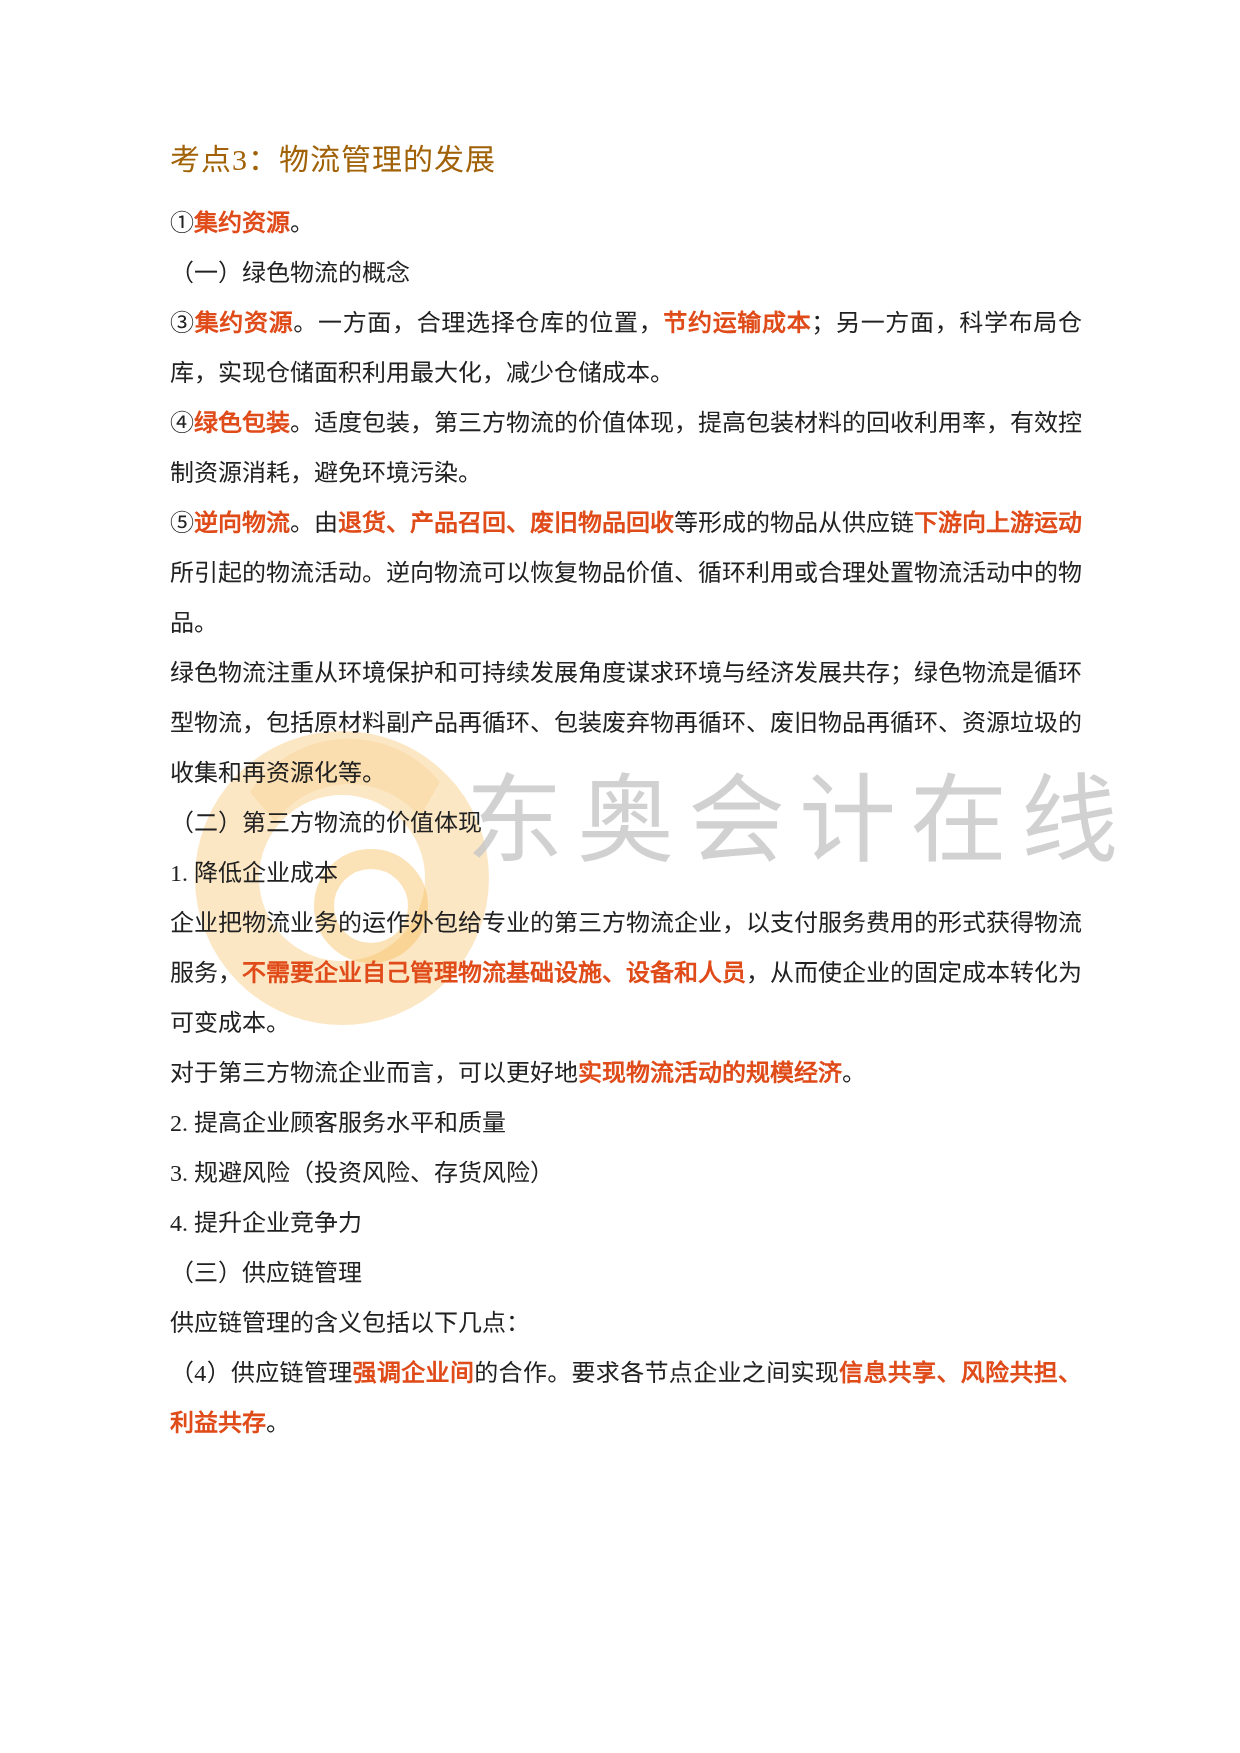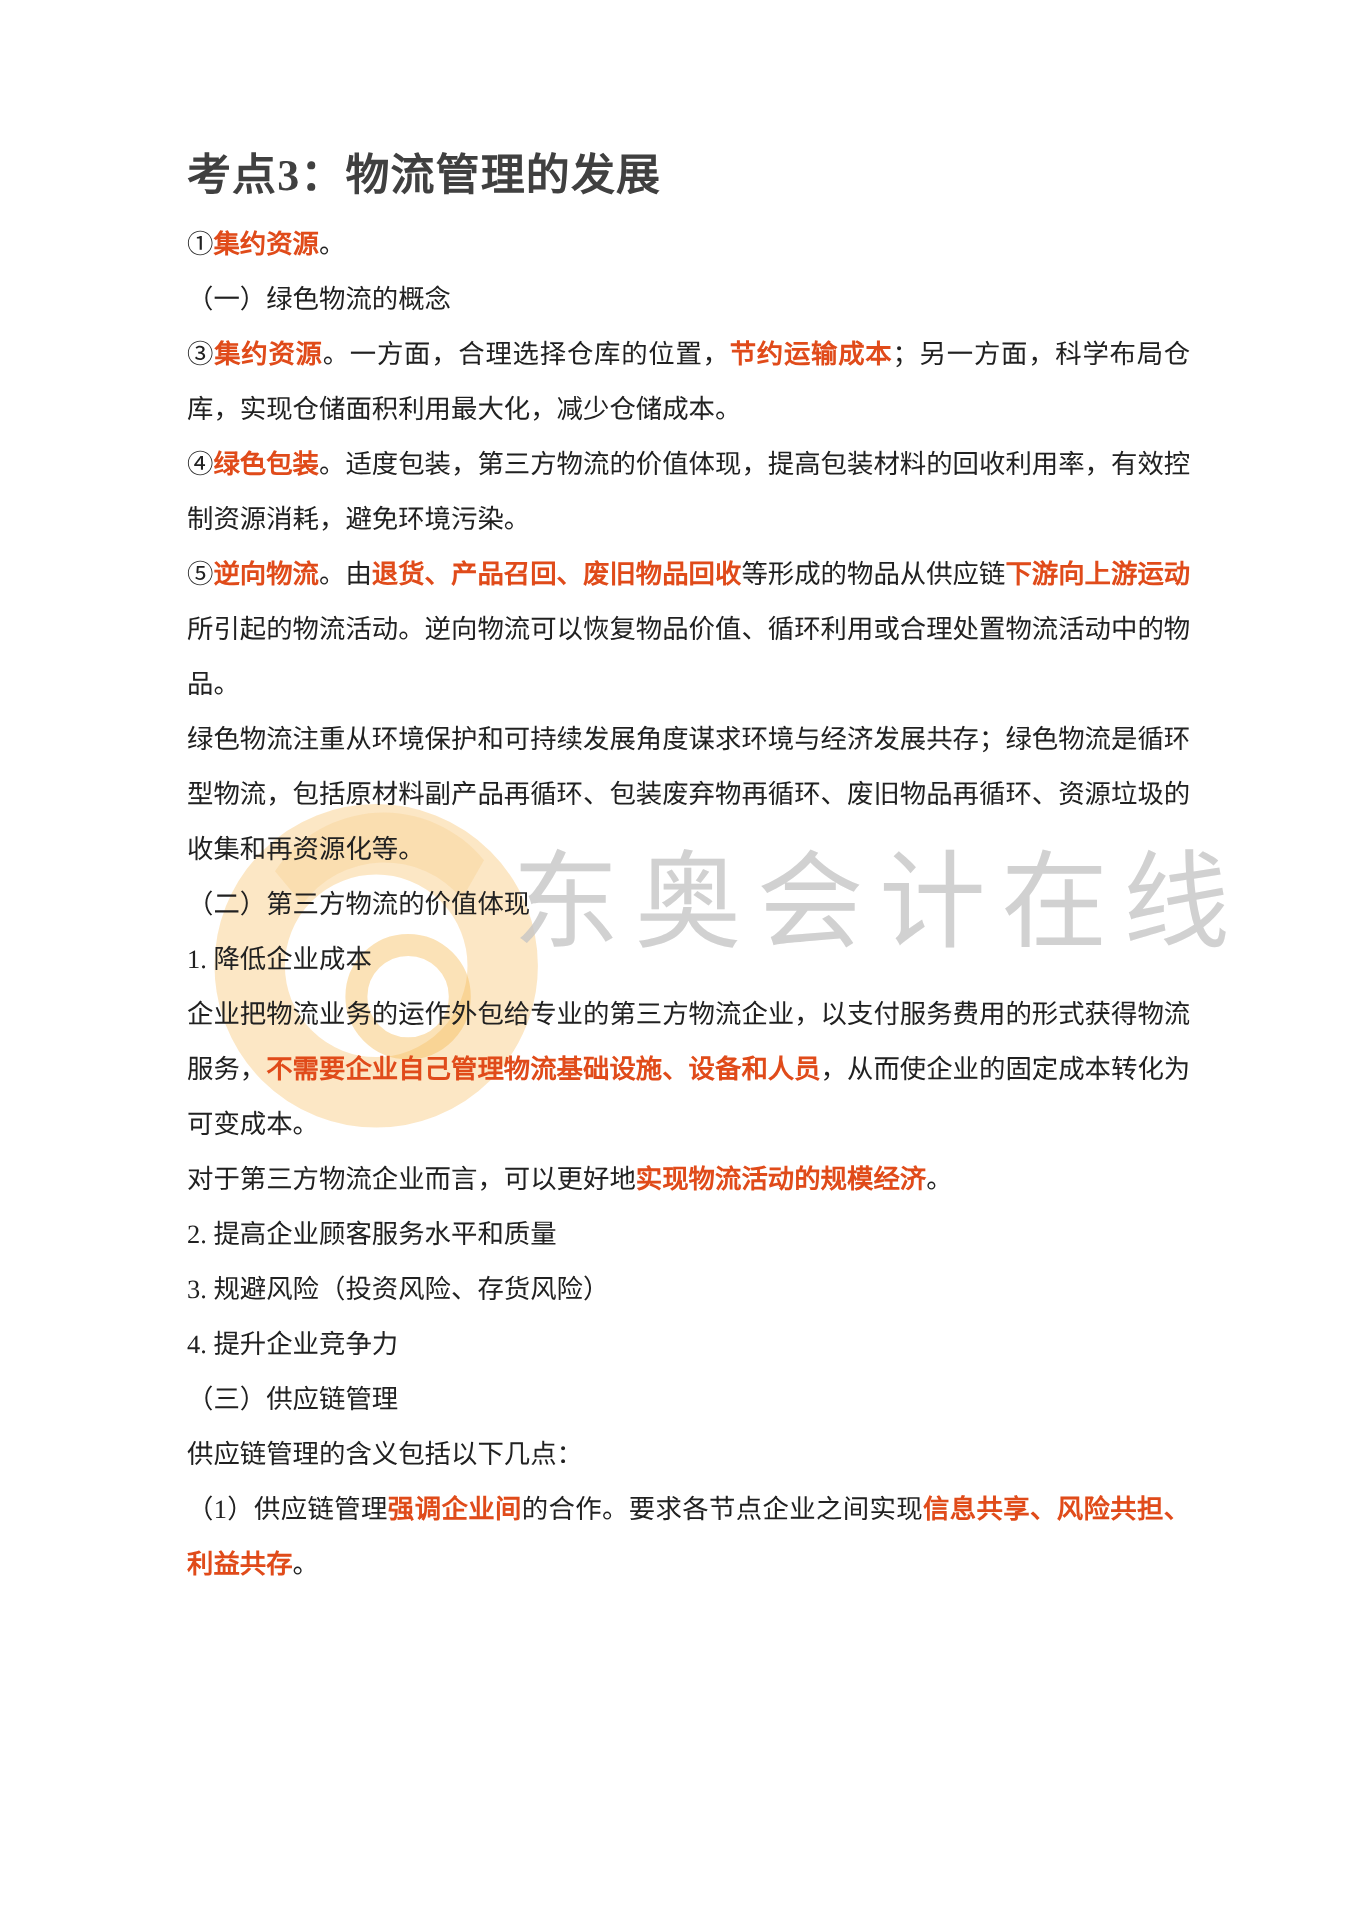--- a/index.html
+++ b/index.html
@@ -27,22 +27,22 @@
     letter-spacing:4px;color:var(--wm-grey,#c5c5c5);opacity:.82;
     white-space:nowrap;
   }
   
   .content{
     position:absolute;left:170px;top:138px;width:912px;z-index:1;
   }
   .title{
     margin:0 0 16px 0;
     font-family:"Liberation Serif","DejaVu Serif",serif;
-    font-weight:bold;font-size:40px;line-height:44px;
-    color:#404040;letter-spacing:1px;
+    font-weight:normal;font-size:30px;line-height:44px;
+    color:#a16207;letter-spacing:1px;
   }
   .para{
     margin:0;
     font-size:24px;line-height:50px;
     text-align:justify;
     color:var(--body-color,#212121);
   }
   .para .plain{color:var(--body-color,#212121);}
   .para .accent{
     color:var(--accent,#e04b1a);
@@ -75,17 +75,17 @@
         <p class="para"><span class="plain">绿色物流注重从环境保护和可持续发展角度谋求环境与经济发展共存；绿色物流是循环型物流，包括原材料副产品再循环、包装废弃物再循环、废旧物品再循环、资源垃圾的收集和再资源化等。</span></p>
         <p class="para"><span class="plain">（二）第三方物流的价值体现</span></p>
         <p class="para"><span class="plain">1. 降低企业成本</span></p>
         <p class="para"><span class="plain">企业把物流业务的运作外包给专业的第三方物流企业，以支付服务费用的形式获得物流服务，</span><span class="accent">不需要企业自己管理物流基础设施、设备和人员</span><span class="plain">，从而使企业的固定成本转化为可变成本。</span></p>
         <p class="para"><span class="plain">对于第三方物流企业而言，可以更好地</span><span class="accent">实现物流活动的规模经济</span><span class="plain">。</span></p>
         <p class="para"><span class="plain">2. 提高企业顾客服务水平和质量</span></p>
         <p class="para"><span class="plain">3. 规避风险（投资风险、存货风险）</span></p>
         <p class="para"><span class="plain">4. 提升企业竞争力</span></p>
         <p class="para"><span class="plain">（三）供应链管理</span></p>
         <p class="para"><span class="plain">供应链管理的含义包括以下几点：</span></p>
-        <p class="para"><span class="plain">（1）供应链管理</span><span class="accent">强调企业间</span><span class="plain">的合作。要求各节点企业之间实现</span><span class="accent">信息共享、风险共担、利益共存</span><span class="plain">。</span></p>
+        <p class="para"><span class="plain">（4）供应链管理</span><span class="accent">强调企业间</span><span class="plain">的合作。要求各节点企业之间实现</span><span class="accent">信息共享、风险共担、利益共存</span><span class="plain">。</span></p>
       </div>
   </div>
 
 </div>
 
 </body></html>

